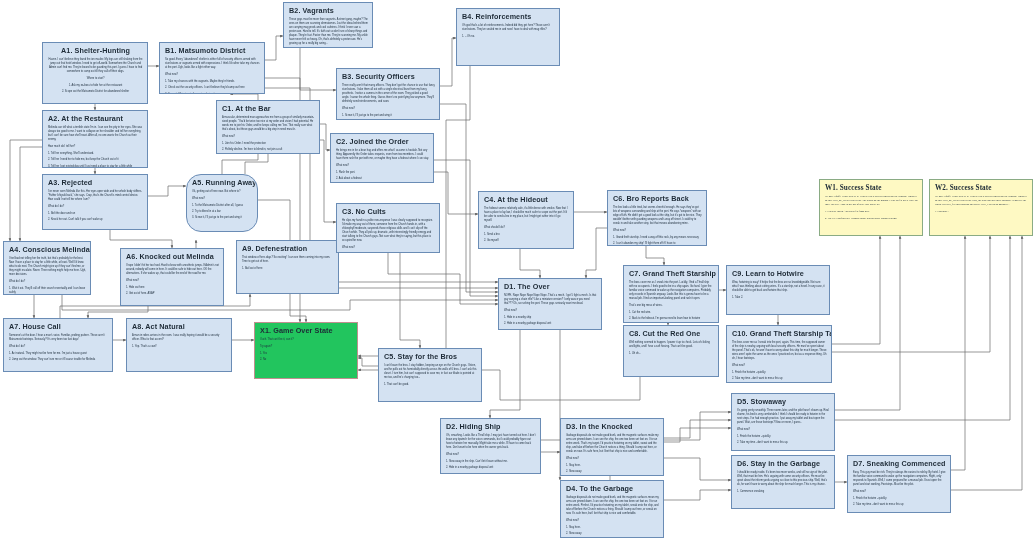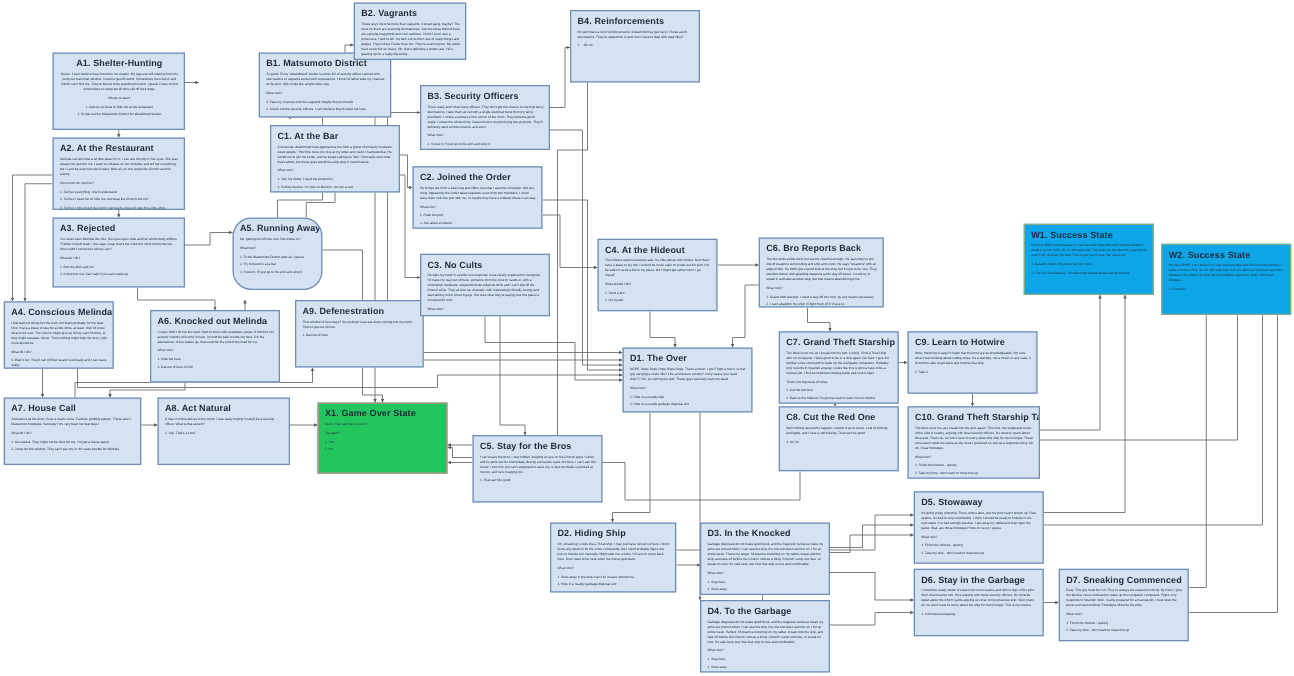--- a/index.html
+++ b/index.html
@@ -21,21 +21,21 @@
     width: 1035px; height: 541px;
     pointer-events: none;
   }
   .node {
     position: absolute;
     border: 1px solid #6a8cb5;
     background: #d4e2f2;
     padding: 3px 4px 3px 5px;
     overflow: hidden;
   }
-  .node.success { background: #0ea5e9; border-color: #8aab84; }
+  .node.success { background: #fef9c3; border-color: #8aab84; font-family: Liberation Serif, serif; }
   .node.gameover { background: #22c55e; border-color: #c08f8f; }
   .n-title {
     font-size: 7.2px;
     font-weight: bold;
     color: #1d2a36;
     line-height: 1.15;
     margin: 1px 0 3px 0;
     letter-spacing: .1px;
     white-space: nowrap;
   }
@@ -179,21 +179,21 @@
       <div class="node" style="left: 126px; top: 318px; width: 106px; height: 54px;">
         <div class="n-title">A8. Act Natural</div>
         <div class="n-body">A man in robes arrives in the room. I was really hoping it would be a security officer. What is that accent?</div>
         <div class="n-choice">1. Yep. That's a cowl!</div>
       </div>
       <div class="node" style="left: 236px; top: 240px; width: 103px; height: 54px;">
         <div class="n-title">A9. Defenestration</div>
         <div class="n-body">That window of hers days? So exciting! I can see them coming into my room. Time to get out of here.</div>
         <div class="n-choice">1. Bail out of here</div>
       </div>
-      <div class="node" style="left: 159px; top: 42px; width: 106px; height: 52px; margin-left: 48px;">
+      <div class="node" style="left: 159px; top: 42px; width: 106px; height: 52px;">
         <div class="n-title">B1. Matsumoto District</div>
         <div class="n-body">So good. Every "abandoned" shelter is either full of security officers armed with stun batons or vagrants armed with expressions. I think I'd rather take my chances at the port. Ugh, looks like a fight either way.</div>
         <div class="n-prompt">What now?</div>
         <div class="n-choice">1. Take my chances with the vagrants. Maybe they're friends</div>
         <div class="n-choice">2. Check out the security officers. I can't believe they'd camp out here</div>
         <div class="n-choice">3. Screw it, I'll just go to the port and wing it</div>
       </div>
       <div class="node" style="left: 283px; top: 2px; width: 90px; height: 46px;">
         <div class="n-title">B2. Vagrants</div>
         <div class="n-body">These guys must be more than vagrants. A street gang, maybe? The ones on them are scanning dermatomes. Just the ideas behind them are carrying mag prods and cool carbines. I think I even saw a proton axe. Hard to tell. It's faith out so don't see of sharp things and plaque. They're fast. Faster than me. They're scanning me. My ankle have never felt so heavy. Oh, that's definitely a proton axe. He's gearing up for a really big swing...</div>
@@ -318,21 +318,21 @@
         <div class="n-prompt">What now?</div>
         <div class="n-choice">1. Finish the hotwire - quickly</div>
         <div class="n-choice">2. Take my time - don't want to mess this up</div>
       </div>
       <div class="node success" style="left: 819px; top: 179px; width: 104px; height: 57px;">
         <div class="n-title">W1. Success State</div>
         <div class="n-body">He have liftoff! I can't believe it! I can see their dejected mech out the window. I made it so low. Well, ok, it's still really big. The pilot's on the ground. Least the fat over! Did I do that? Oh well. Time to get out of here. But where to?</div>
         <div class="n-choice">1. Galactic South. Anywhere far from here.</div>
         <div class="n-choice">2. The GC Confederacy. I should enroll toward space during wartime</div>
       </div>
-      <div class="node success" style="left: 929px; top: 179px; width: 104px; height: 57px; margin-top: 16px;">
+      <div class="node success" style="left: 929px; top: 179px; width: 104px; height: 57px;">
         <div class="n-title">W2. Success State</div>
         <div class="n-body">He have liftoff! I can't believe it! I can see their dejected mech out the window. I made it so low. Well, ok, it's still really big. Huh, the pilot isn't out there anymore. Whatever the world. Oh well, felt this problem anywhere. Well, I still head holidays...</div>
         <div class="n-choice">1. Continue...</div>
       </div>
       <div class="node gameover" style="left: 254px; top: 322px; width: 104px; height: 57px;">
         <div class="n-title">X1. Game Over State</div>
         <div class="n-body">Ouch. That can't be it, can it?</div>
         <div class="n-prompt">Try again?</div>
         <div class="n-choice">1. Yes</div>
         <div class="n-choice">2. No</div>

